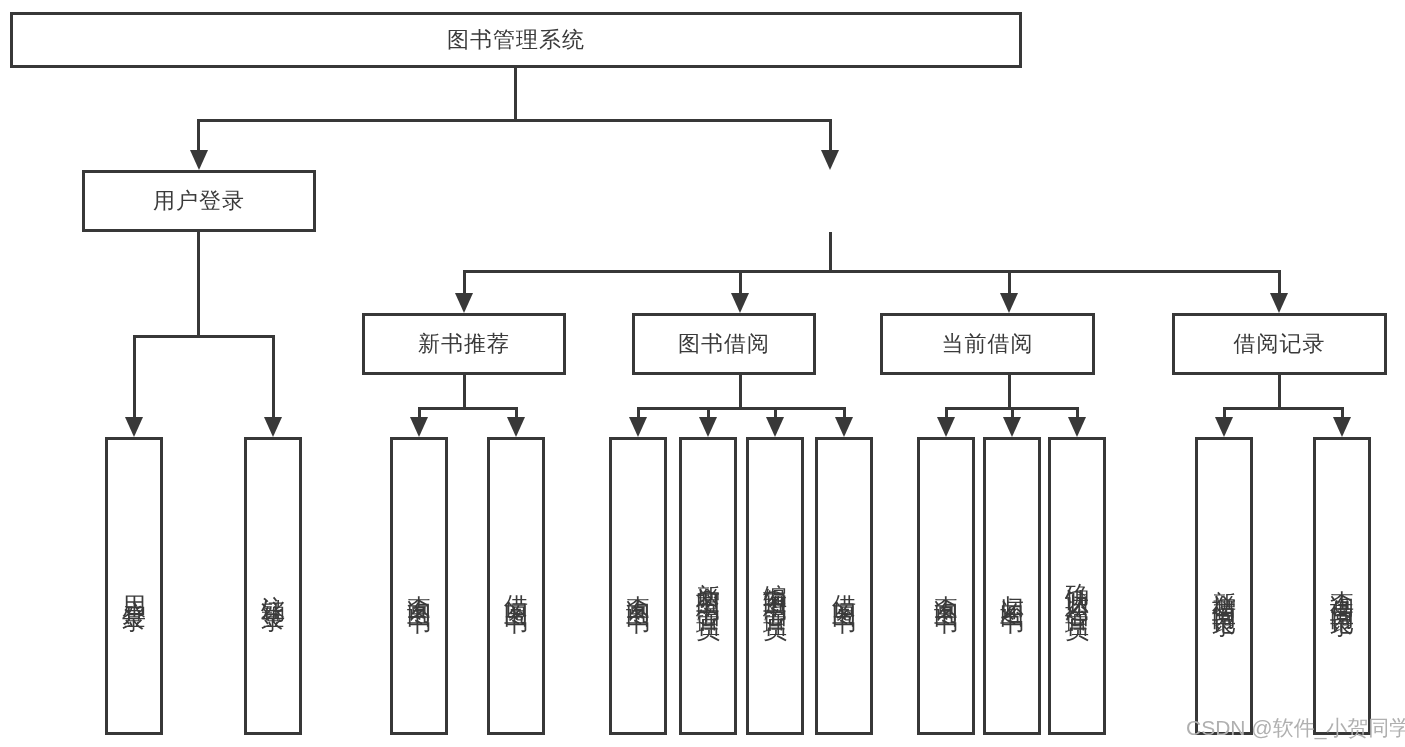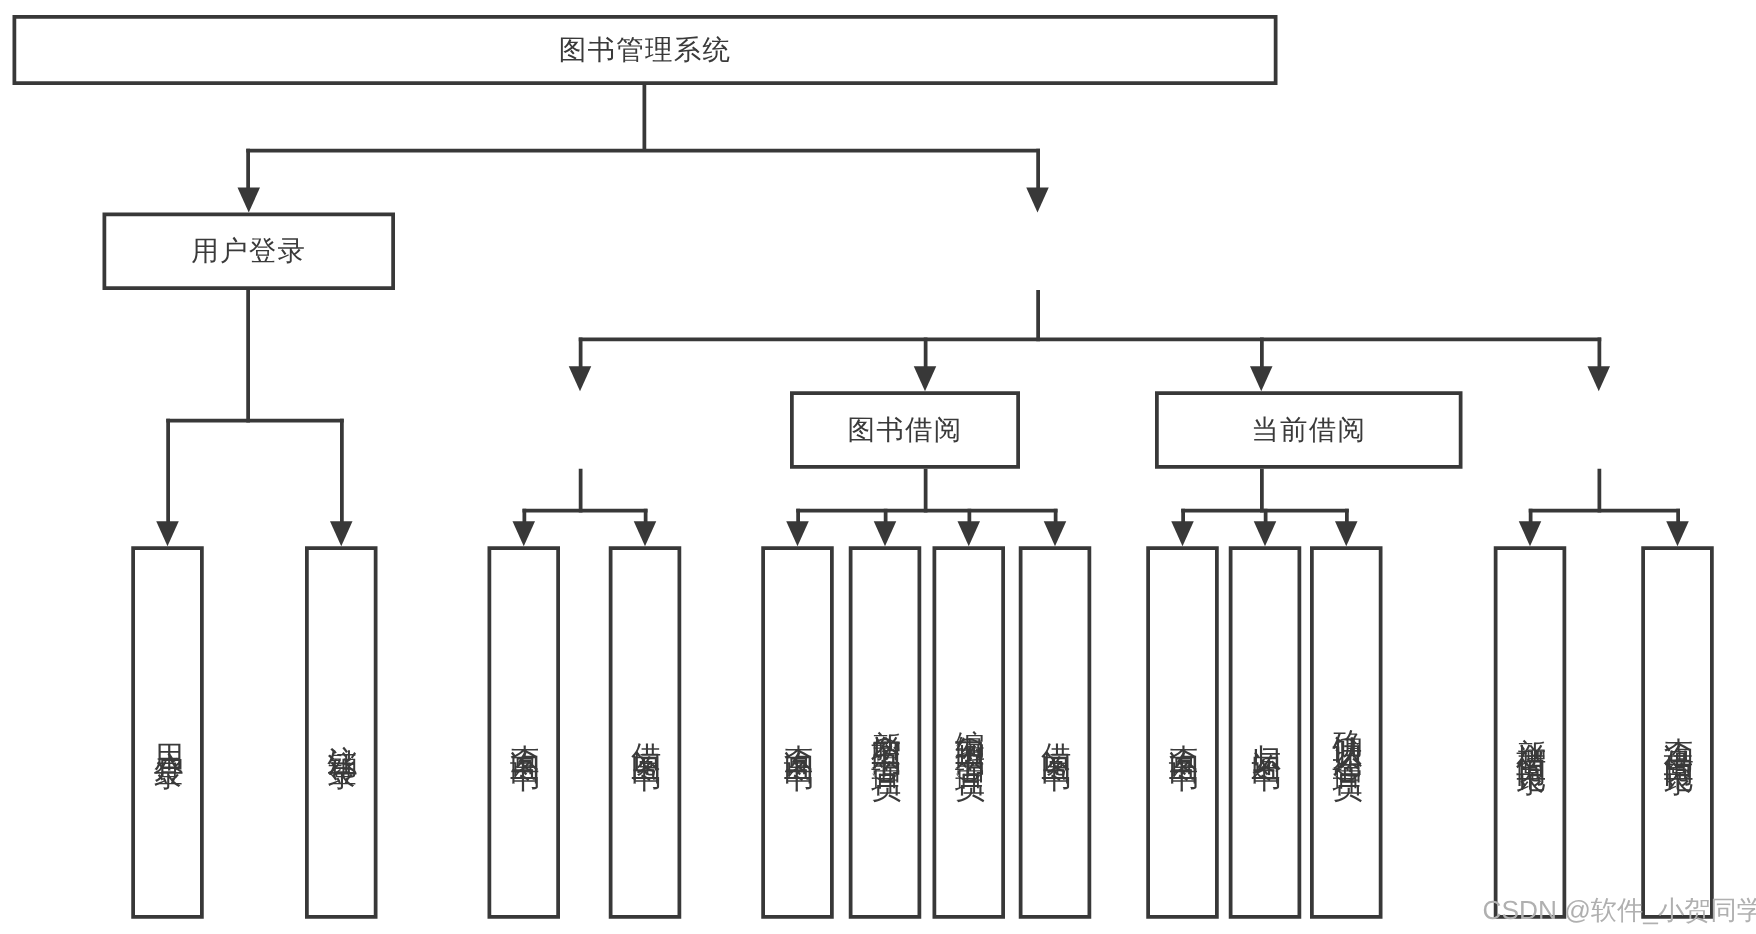--- a/index.html
+++ b/index.html
@@ -97,25 +97,31 @@
   <div class="hline" style="left:463px;top:270px;width:818px"></div>
   <div class="vline" style="left:463px;top:270px;height:25px"></div>
   <div class="vline" style="left:739px;top:270px;height:25px"></div>
   <div class="vline" style="left:1008px;top:270px;height:25px"></div>
   <div class="vline" style="left:1278px;top:270px;height:25px"></div>
   <div class="arrow" style="left:455px;top:293px"></div>
   <div class="arrow" style="left:731px;top:293px"></div>
   <div class="arrow" style="left:1000px;top:293px"></div>
   <div class="arrow" style="left:1270px;top:293px"></div>
 
+  <div class="box h" style="left:362px;top:313px;width:204px;height:62px">
+    <span>新书推荐</span>
+  </div>
   <div class="box h" style="left:632px;top:313px;width:184px;height:62px">
     <span>图书借阅</span>
   </div>
-  <div class="box h" style="left:924px;top:313px;width:246px;height:62px">
+  <div class="box h" style="left:880px;top:313px;width:215px;height:62px">
     <span>当前借阅</span>
+  </div>
+  <div class="box h" style="left:1172px;top:313px;width:215px;height:62px">
+    <span>借阅记录</span>
   </div>
 
   <div class="vline" style="left:463px;top:375px;height:35px"></div>
   <div class="hline" style="left:418px;top:407px;width:100px"></div>
   <div class="vline" style="left:418px;top:407px;height:12px"></div>
   <div class="vline" style="left:515px;top:407px;height:12px"></div>
   <div class="arrow" style="left:410px;top:417px"></div>
   <div class="arrow" style="left:507px;top:417px"></div>
 
   <div class="vline" style="left:739px;top:375px;height:35px"></div>

